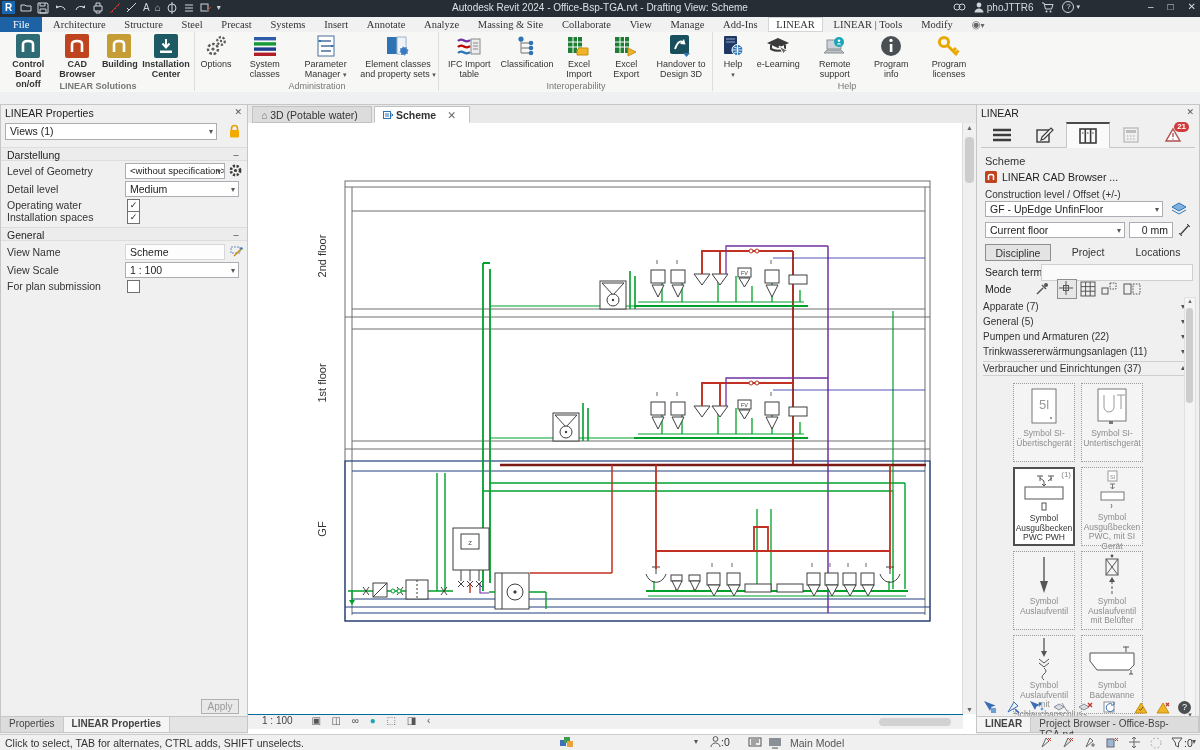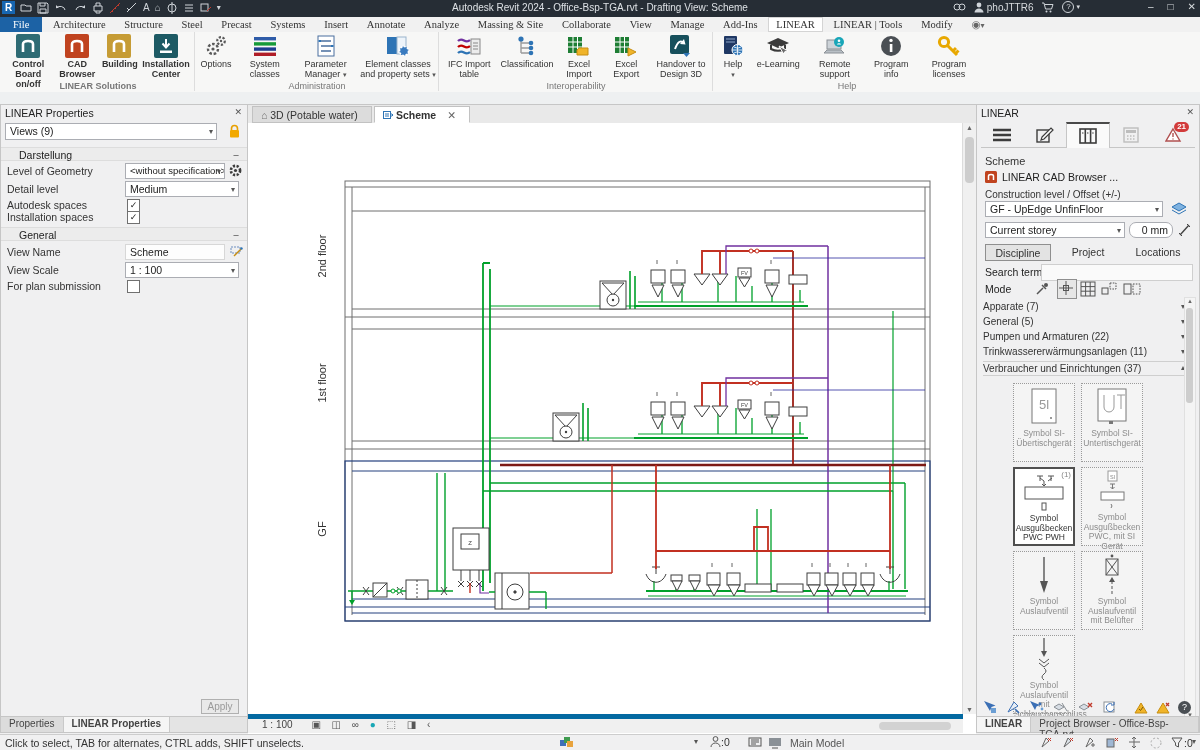--- a/index.html
+++ b/index.html
@@ -23,36 +23,36 @@
   .rglabel{position:absolute;bottom:0;left:0;width:100%;text-align:center;font-size:9px;color:#777;}
   .rbtns{position:absolute;top:1px;left:0;width:100%;display:flex;justify-content:center;}
   .rbtn{text-align:center;font-size:9px;line-height:1.1;color:#333;padding:0 2px;}
   .rbtn .ric{height:24px;margin:1px auto 2px;display:flex;align-items:center;justify-content:center;}
   .optionsbar{position:absolute;left:0;top:92px;width:1200px;height:12px;background:#eef0f1;border-bottom:1px solid #c9c9c9;}
   
   .panel{position:absolute;top:104px;height:629px;background:#f0f0f1;border:1px solid #c6c6c6;box-sizing:border-box;}
   .phead{position:relative;height:16px;font-size:10.5px;padding:2px 4px 0;color:#222;}
   .pclose{position:absolute;right:5px;top:2px;font-size:9px;color:#555;}
   .psec{position:absolute;left:0;width:100%;height:14px;background:#ececec;border-top:1px solid #ddd;border-bottom:1px solid #ddd;font-size:10.5px;padding-top:1px;box-sizing:border-box;}
-  .psec span.t{margin-left:18px;border-radius:6px;}
+  .psec span.t{margin-left:6px;border-radius:6px;}
   .psec span.m{position:absolute;right:8px;top:1px;color:#555;}
   .prow{position:absolute;left:0;width:100%;height:17px;font-size:10.5px;}
   .prow .lbl{position:absolute;left:6px;top:2px;color:#333;}
   .vbox{position:absolute;background:#fff;border:1px solid #abadb3;font-size:10.5px;padding:1px 4px 0;box-sizing:border-box;white-space:nowrap;overflow:hidden;}
   .chev{position:absolute;right:3px;top:1px;font-size:8px;color:#555;}
   .cb{position:absolute;width:11px;height:11px;border:1px solid #707070;background:#fff;font-size:9px;line-height:10px;text-align:center;color:#222;}
   .ptabs{position:absolute;left:0;bottom:0;width:100%;height:15px;background:#e4e4e4;border-top:1px solid #c6c6c6;display:flex;}
   .ptab{font-size:10px;padding:1px 8px 0;color:#444;border-right:1px solid #c9c9c9;background:#dcdcdc;}
   .ptab.on{background:#f5f5f5;font-weight:bold;}
   
   .canvas{position:absolute;left:248px;top:104px;width:728px;height:630px;background:#fff;border-top:1px solid #c6c6c6;box-sizing:border-box;}
   .vtabs{position:absolute;left:0;top:0;width:100%;height:18px;background:#e9e9e9;}
   .vtab{position:absolute;top:1px;height:17px;font-size:10.5px;padding:2px 8px 0;box-sizing:border-box;color:#333;background:#dcdcdc;border:1px solid #c2c2c2;}
   .vtab.on{background:#fff;border-bottom:1px solid #fff;}
-  .viewbar{position:absolute;left:0;top:609px;width:715px;height:14px;background:#f0f0f0;border-top:5px solid #0369a1;font-size:10px;color:#444;}
+  .viewbar{position:absolute;left:0;top:609px;width:715px;height:14px;background:#f0f0f0;border-top:1px solid #0369a1;font-size:10px;color:#444;}
   .viewbar .ic{display:inline-block;margin:0 4px;color:#555;font-size:10px;}
   .vscroll{position:absolute;right:0;top:18px;width:13px;height:591px;background:#f0f0f0;border-left:1px solid #dcdcdc;}
   .vthumb{position:absolute;left:2px;width:9px;background:#cdcdcd;border-radius:4px;}
   .sarrow{position:absolute;left:0;width:13px;font-size:7px;text-align:center;color:#666;}
   
   .rp-tabstrip{position:absolute;left:4px;top:17px;width:214px;height:26px;display:flex;}
   .rp-tb{flex:1;display:flex;align-items:center;justify-content:center;border-bottom:1px solid #c6c6c6;}
   .rp-tb.on{background:#fafafa;border:1px solid #c6c6c6;border-top:2px solid #4a4a4a;border-bottom:none;}
   .seg{position:absolute;height:17px;font-size:10.5px;text-align:center;padding-top:2px;box-sizing:border-box;color:#333;}
   .seg.on{background:#e3e3e3;border:1px solid #8f8f8f;}
@@ -377,21 +377,21 @@
       <div class="rglabel">Help</div>
     </div>
   </div>
   <div class="optionsbar"></div>
 
   <div class="panel" style="left:0;width:248px;">
     <div class="phead"><span>LINEAR Properties</span>
       <span class="pclose">✕</span></div>
     <div class="prow" style="top:18px;height:18px;">
       <div class="vbox" style="left:4px;top:0;width:212px;height:17px;">
-        <span>Views (9)</span>
+        <span>Views (1)</span>
         <span class="chev" style="top:3px;">▾</span>
       </div>
       <svg width="13" height="15" viewBox="0 0 13 15" style="position:absolute;right:6px;top:1px;">
           <path d="M3.5 6 V4.5 a3 3 0 0 1 6 0 V6" fill="none" stroke="#e8a000" stroke-width="1.6"></path>
           <rect x="2" y="6" width="9" height="7.5" rx="1" fill="#f2a900"></rect>
         </svg>
     </div>
     <div class="psec" style="top:42px;">
       <span class="t">Darstellung</span><span class="m">−</span>
     </div>
@@ -405,21 +405,21 @@
           <circle cx="6.5" cy="6.5" r="1.6" fill="#3c3c3c"></circle>
         </svg>
     </div>
     <div class="prow" style="top:76px;">
       <span class="lbl">Detail level</span>
       <div class="vbox" style="left:124px;top:0;width:114px;height:16px;">
         <span>Medium</span><span class="chev" style="top:3px;">▾</span>
       </div>
     </div>
     <div class="prow" style="top:94px;height:12px;">
-      <span class="lbl" style="top:0;">Autodesk spaces</span>
+      <span class="lbl" style="top:0;">Operating water</span>
       <span class="cb" style="left:126px;top:0;">✓</span>
     </div>
     <div class="prow" style="top:106px;height:12px;">
       <span class="lbl" style="top:0;">Installation spaces</span>
       <span class="cb" style="left:126px;top:0;">✓</span>
     </div>
     <div class="psec" style="top:122px;">
       <span class="t">General</span><span class="m">−</span>
     </div>
     <div class="prow" style="top:139px;">
@@ -667,23 +667,23 @@
     <div class="vbox" style="left:8px;top:96px;width:178px;height:16px;">
       <span>GF - UpEdge UnfinFloor</span><span class="chev" style="top:3px;">▾</span>
     </div>
     <svg width="16" height="14" viewBox="0 0 16 14" style="position:absol"></svg>
     <svg width="16" height="14" viewBox="0 0 16 14" style="position:absolute;left:194px;top:97px;">
         <path d="M1 5 L8 1 L15 5 L8 9 Z" fill="#7fb2e0" stroke="#2e74b5"></path>
         <path d="M1 8 L8 12 L15 8" fill="none" stroke="#2e74b5"></path>
       </svg>
 
     <div class="vbox" style="left:8px;top:117px;width:140px;height:16px;">
-      <span>Current storey</span><span class="chev" style="top:3px;">▾</span>
-    </div>
-    <div class="vbox" style="left:152px;top:117px;width:44px;height:16px;text-align:right;border-radius:7px;">
+      <span>Current floor</span><span class="chev" style="top:3px;">▾</span>
+    </div>
+    <div class="vbox" style="left:152px;top:117px;width:44px;height:16px;text-align:right;">
       <span>0 mm</span>
     </div>
     <svg width="13" height="14" viewBox="0 0 13 14" style="position:absolute;left:201px;top:118px;">
         <path d="M2 12 L11 2" stroke="#444" stroke-width="1.4"></path>
         <path d="M9 1 l3 3 M1 10 l3 3" stroke="#444"></path>
       </svg>
 
     <div class="seg on" style="left:8px;top:139px;width:66px;">Discipline</div>
     <div class="seg" style="left:78px;top:139px;width:66px;">Project</div>
     <div class="seg" style="left:148px;top:139px;width:66px;">Locations</div>
@@ -792,20 +792,30 @@
     <div class="scell" style="left:36px;top:530px;">
       <div class="sic">
           <svg width="30" height="44" viewBox="0 0 30 44">
             <path d="M15 1 V14" stroke="#555" stroke-width="1.3"></path>
             <path d="M12 14 h6 l-3 6 z" fill="#555"></path>
             <path d="M10 22 l5 4 5-4 M10 26 l5 4 5-4" fill="none" stroke="#555"></path>
             <path d="M15 31 q4 3 0 6 t0 6" fill="none" stroke="#555"></path>
           </svg>
         </div>
       <div class="slab">Symbol Auslaufventil mit Schlauchanschluss</div>
+    </div>
+    <div class="scell" style="left:104px;top:530px;">
+      <div class="sic">
+          <svg width="50" height="36" viewBox="0 0 50 36">
+            <path d="M36 6 h6 m-3 0 v5" stroke="#555" fill="none"></path>
+            <path d="M3 12 H47 V24 L42 29 H10 L3 20 Z" fill="#fff" stroke="#555"></path>
+            <path d="M44 29 v4 m-2 0 h4" stroke="#555" fill="none"></path>
+          </svg>
+        </div>
+      <div class="slab">Symbol Badewanne</div>
     </div>
 
     
     <div style="position:absolute;right:3px;top:192px;width:10px;height:420px;background:#f4f4f4;border:1px solid #e0e0e0;">
       <span style="position:absolute;left:0;top:0;width:10px;text-align:center;font-size:6px;color:#666;">▲</span>
       <div style="position:absolute;left:1px;top:10px;width:7px;height:95px;background:#cdcdcd;border-radius:3px;"></div>
       <span style="position:absolute;left:0;bottom:0;width:10px;text-align:center;font-size:6px;color:#666;">▼</span>
     </div>
 
     

